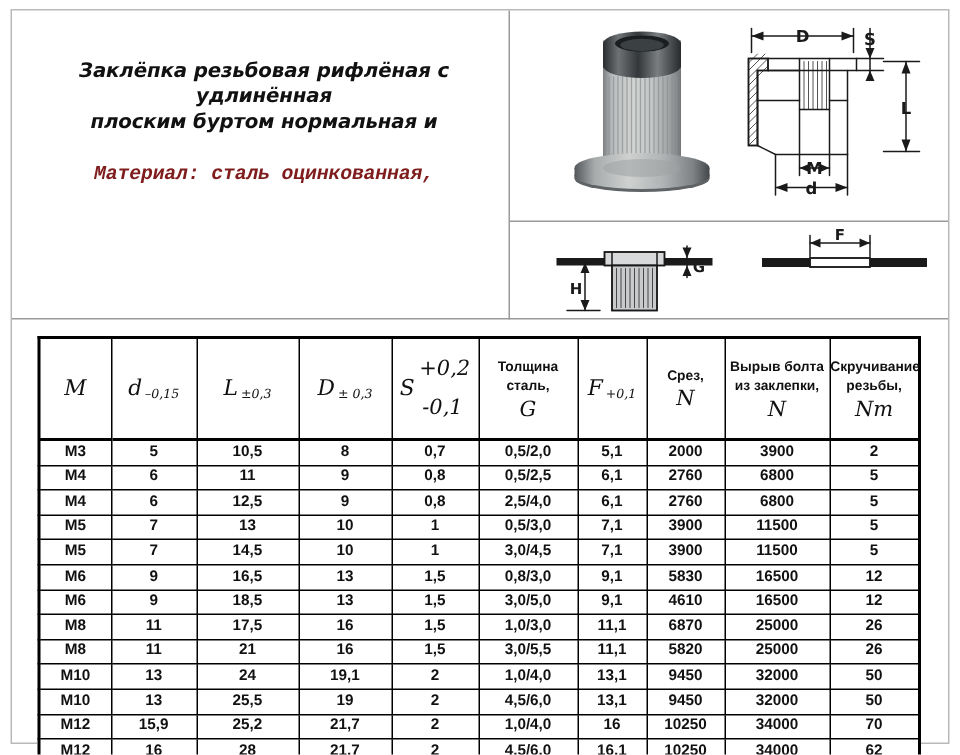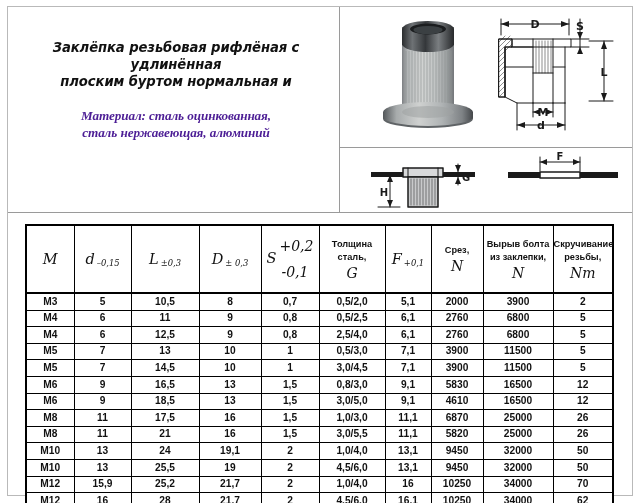--- a/index.html
+++ b/index.html
@@ -78,26 +78,26 @@
     font-family: "DejaVu Sans", sans-serif;
     font-weight: bold;
     font-style: italic;
     font-size: 13.2px;
     line-height: 17px;
     color: #111111;
     letter-spacing: -0.1px;
   }
   .title-material {
     margin-top: 17px;
-    font-family: Liberation Serif, serif;
+    font-family: Liberation Mono, monospace;
     font-weight: bold;
     font-style: italic;
     font-size: 13.2px;
     line-height: 17px;
-    color: #4c1d95;
+    color: #7f1d1d;
     letter-spacing: -0.1px;
   }
 
   
   .drawings {
     position: absolute;
     left: 332px;
     top: 0px;
     width: 292px;
     height: 206px;
@@ -226,21 +226,20 @@
     <div class="horiz-divider-mid"></div>
 
     <div class="title-block">
       <div class="title-main">
         <div>Заклёпка резьбовая рифлёная с</div>
         <div>удлинённая</div>
         <div>плоским буртом нормальная и</div>
       </div>
       <div class="title-material">
         <div>Материал: сталь оцинкованная,</div>
-        <div>сталь нержавеющая, алюминий</div>
       </div>
     </div>
 
     <div class="drawings">
 
       <svg class="draw-photo" viewBox="0 0 96 118">
         <defs>
           <linearGradient id="bodyGrad" x1="0" y1="0" x2="1" y2="0">
             <stop offset="0%" stop-color="#7d8083"></stop>
             <stop offset="12%" stop-color="#b9bcbd"></stop>

